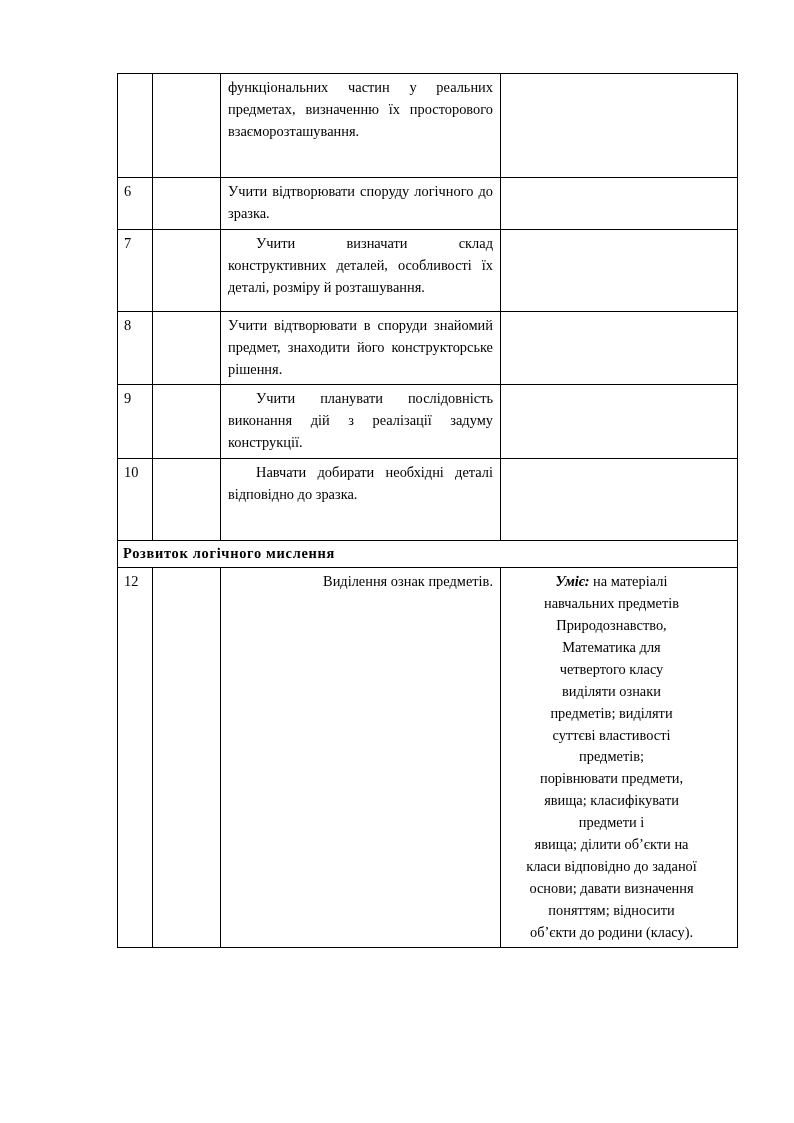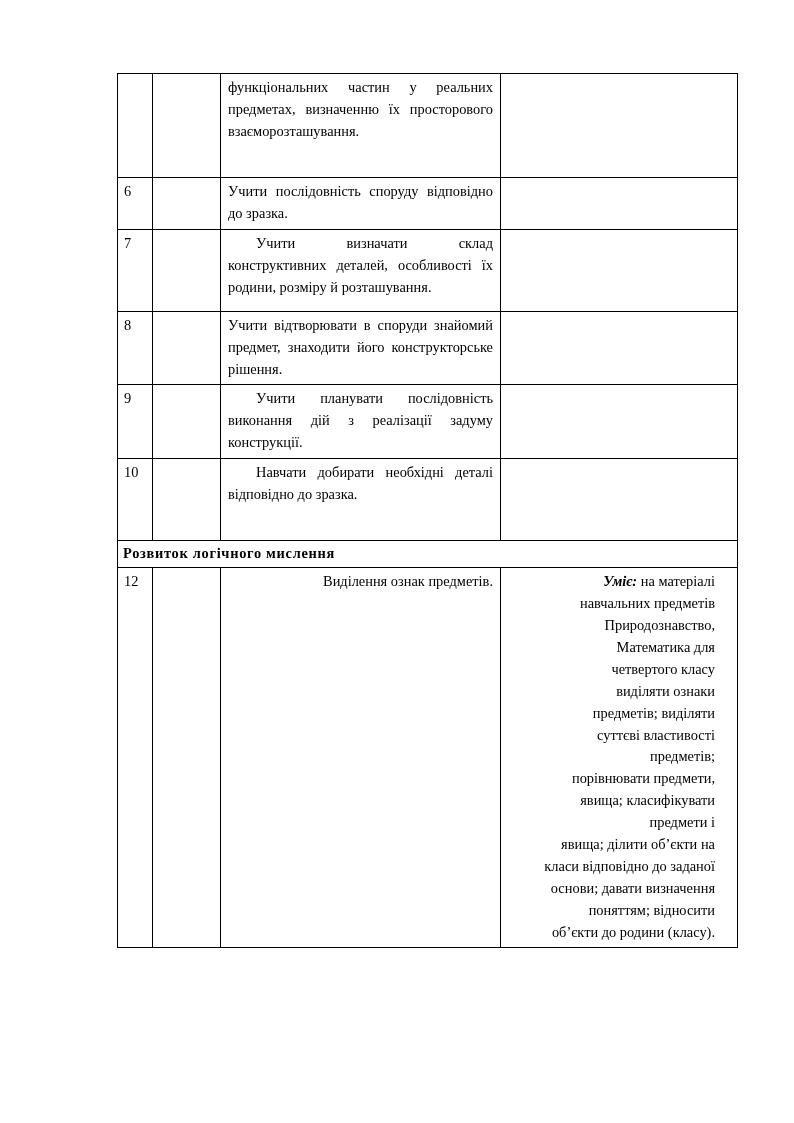--- a/index.html
+++ b/index.html
@@ -58,21 +58,21 @@
   td.main p,
   td.right p {
     margin: 0;
   }
   td.main p.indented {
     text-indent: 28px;
   }
   td.right {
     padding-left: 7px;
     padding-right: 22px;
-    text-align: right;
+    text-align: center;
     margin-left: 28px;
   }
   td.section-head {
     text-align: left;
     font-weight: bold;
     letter-spacing: 0.7px;
     padding-top: 2px;
     padding-bottom: 2px;
   }
   .lead {
@@ -110,30 +110,30 @@
         <td class="main">
           <p>функціональних частин у реальних предметах, визначенню їх просторового взаєморозташування.</p>
         </td>
         <td class="right"></td>
       </tr>
 
       <tr class="h-r6">
         <td class="num">6</td>
         <td class="blank"></td>
         <td class="main">
-          <p>Учити послідовність споруду відповідно до зразка.</p>
+          <p>Учити відтворювати споруду логічного до зразка.</p>
         </td>
         <td class="right"></td>
       </tr>
 
       <tr class="h-r7">
         <td class="num">7</td>
         <td class="blank"></td>
         <td class="main">
-          <p class="indented">Учити визначати склад конструктивних деталей, особливості їх родини, розміру й розташування.</p>
+          <p class="indented">Учити визначати склад конструктивних деталей, особливості їх деталі, розміру й розташування.</p>
         </td>
         <td class="right"></td>
       </tr>
 
       <tr class="h-r8">
         <td class="num">8</td>
         <td class="blank"></td>
         <td class="main">
           <p>Учити відтворювати в споруди знайомий предмет, знаходити його конструкторське  рішення.</p>
         </td>

